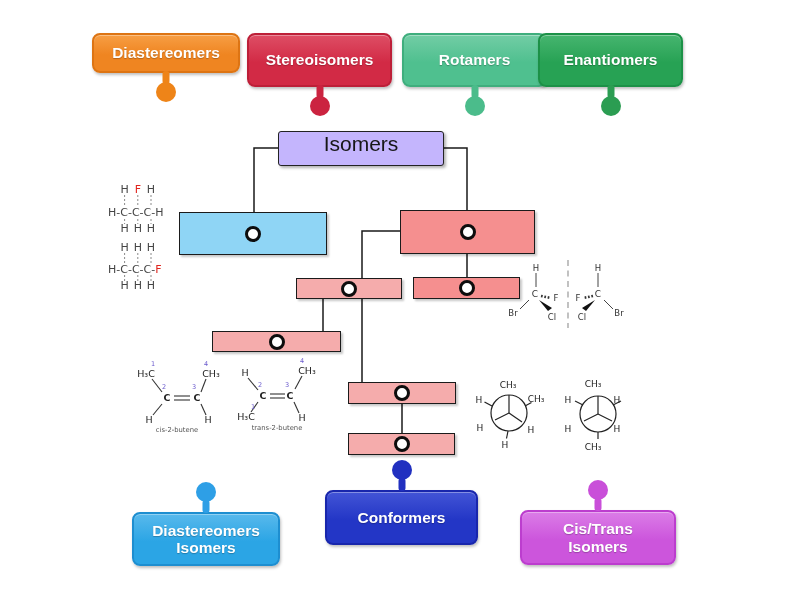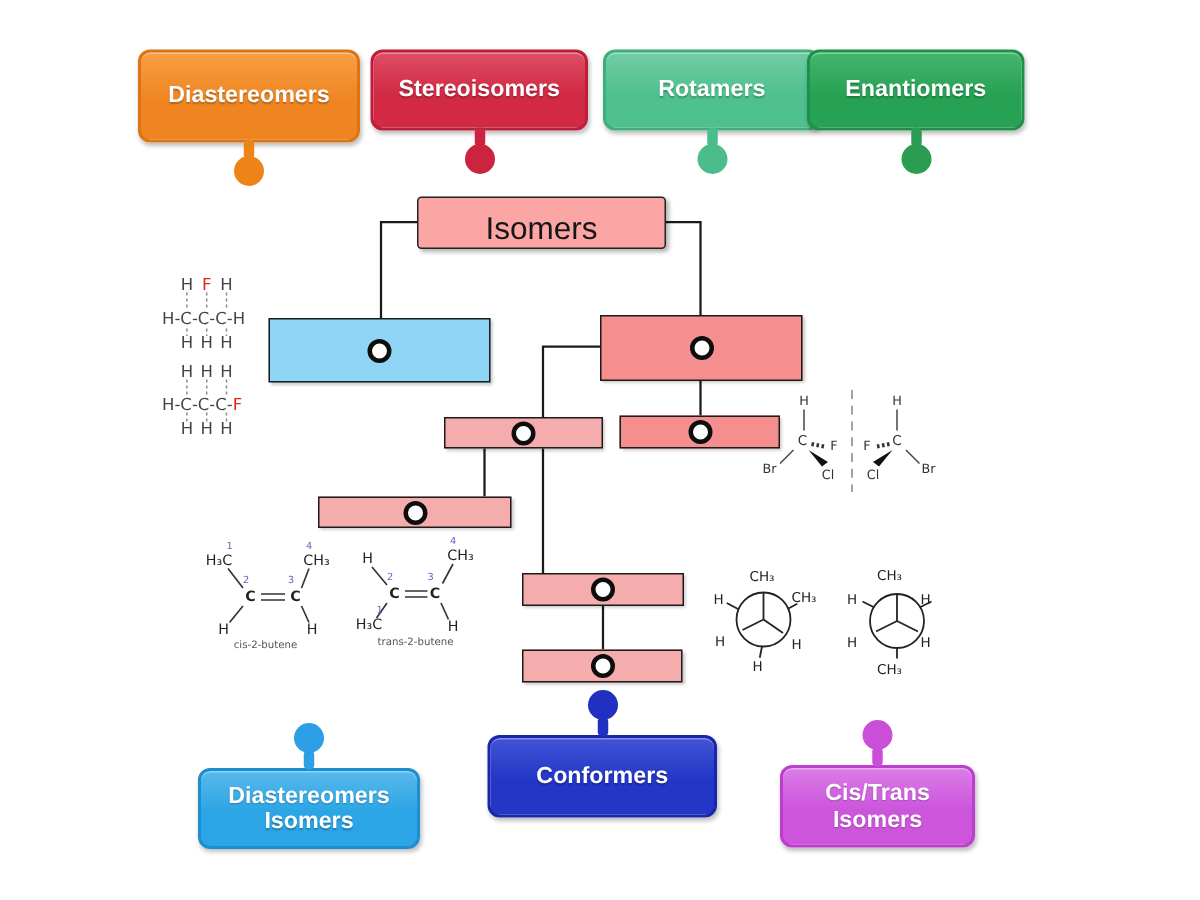--- a/index.html
+++ b/index.html
@@ -2,22 +2,22 @@
 <html><head>
 <meta charset="utf-8">
 <style>
   html,body{margin:0;padding:0;background:#fff;}
   .canvas{position:relative;width:800px;height:600px;background:#ffffff;overflow:hidden;
           font-family:"Liberation Sans",sans-serif;}
   svg text{font-family:"DejaVu Sans",sans-serif;}
   .layer{position:absolute;left:0;top:0;}
 
   
-  .root-box{position:absolute;left:278px;top:131px;width:164px;height:33px;background:#fca5a5;
-            border:1.8px solid #232323;border-radius:3px;display:flex;align-items:flex-end;
+  .root-box{position:absolute;left:278px;top:131px;width:164px;height:33px;background:#c4b5fd;
+            border:1.8px solid #232323;border-radius:3px;display:flex;align-items:flex-start;
             justify-content:center;font-size:21px;color:#161616;z-index:20;
             box-shadow:2px 2px 3px rgba(0,0,0,.3);}
   .slot{position:absolute;z-index:20;display:flex;align-items:center;justify-content:center;
         border:1.6px solid #1b1b1b;box-shadow:1.5px 1.5px 2px rgba(0,0,0,.22);}
   .slot.blue{background:#8FD5F5;}
   .slot.salmon{background:#F58F8F;}
   .slot.pink{background:#F5ACAC;}
   .dot{width:10px;height:10px;background:#ffffff;border:3.6px solid #0d0d0d;border-radius:50%;}
 
   
@@ -220,21 +220,21 @@
       <text x="40" y="77">H</text>
       <text x="128" y="16">CH₃</text>
       <text x="103" y="32">H</text>
       <text x="152" y="32">H</text>
       <text x="103" y="61">H</text>
       <text x="152" y="61">H</text>
       <text x="128" y="79">CH₃</text>
     </g>
   </svg>
 
-  <div class="drag pin-below c-dia" style="left:92px;top:33px;width:148px;height:62px;">
+  <div class="drag pin-below c-dia" style="left:92px;top:33px;width:148px;height:40px;">
     <div class="drag-box">
       <span>Diastereomers</span>
     </div>
     <div class="pin-stem"></div>
     <div class="pin-dot"></div>
   </div>
   <div class="drag pin-below c-ste" style="left:247px;top:33px;width:145px;height:54px;">
     <div class="drag-box">
       <span>Stereoisomers</span>
     </div>
@@ -263,21 +263,21 @@
     <div class="pin-stem"></div>
     <div class="pin-dot"></div>
   </div>
   <div class="drag pin-above c-cfm" style="left:325px;top:490px;width:153px;height:55px;">
     <div class="drag-box">
       <span>Conformers</span>
     </div>
     <div class="pin-stem"></div>
     <div class="pin-dot"></div>
   </div>
-  <div class="drag pin-above c-cis" style="left:520px;top:510px;width:130px;height:55px;">
+  <div class="drag pin-above c-cis" style="left:520px;top:510px;width:156px;height:55px;">
     <div class="drag-box">
       <span>Cis/Trans Isomers</span>
     </div>
     <div class="pin-stem"></div>
     <div class="pin-dot"></div>
   </div>
 
 </div>
 
 </body></html>

